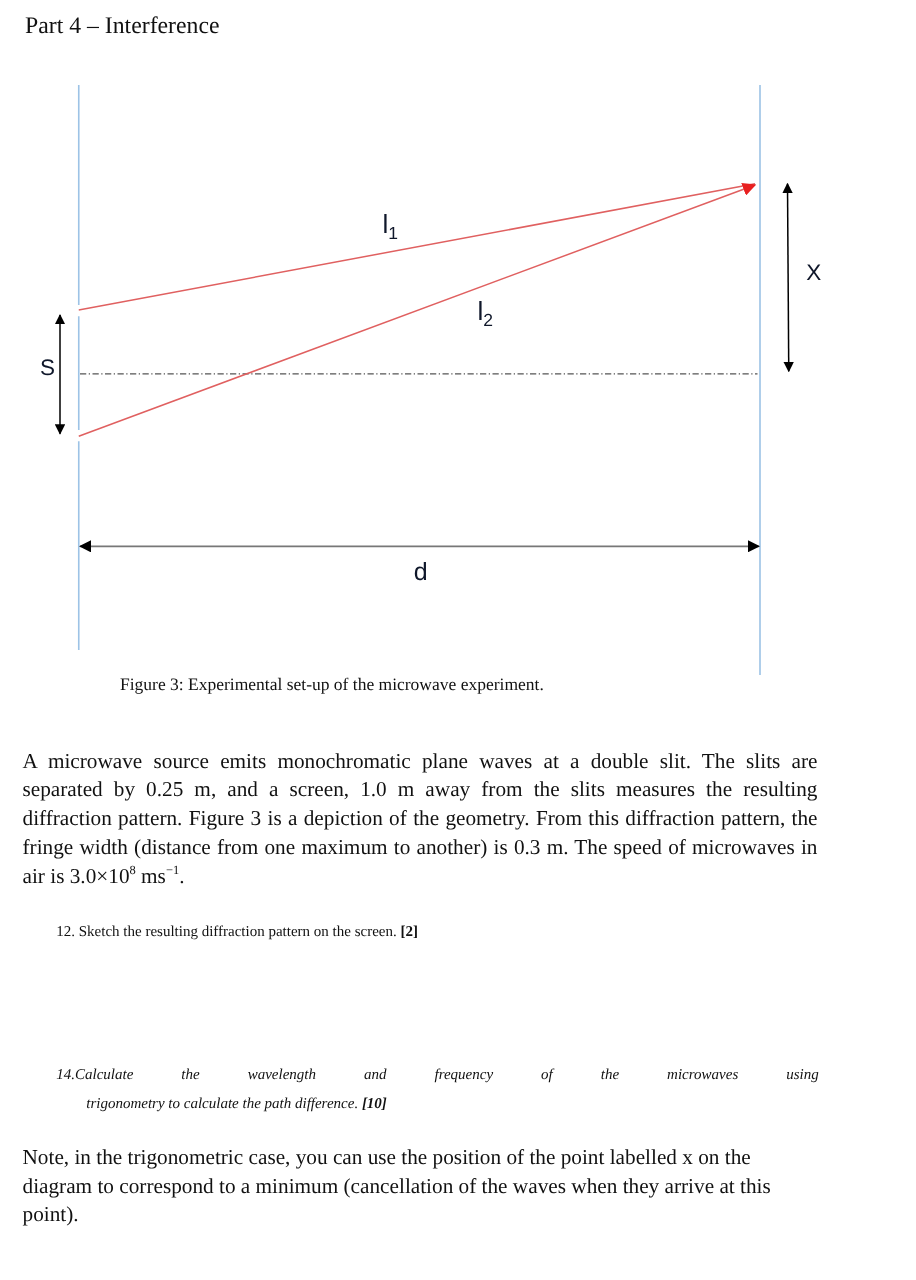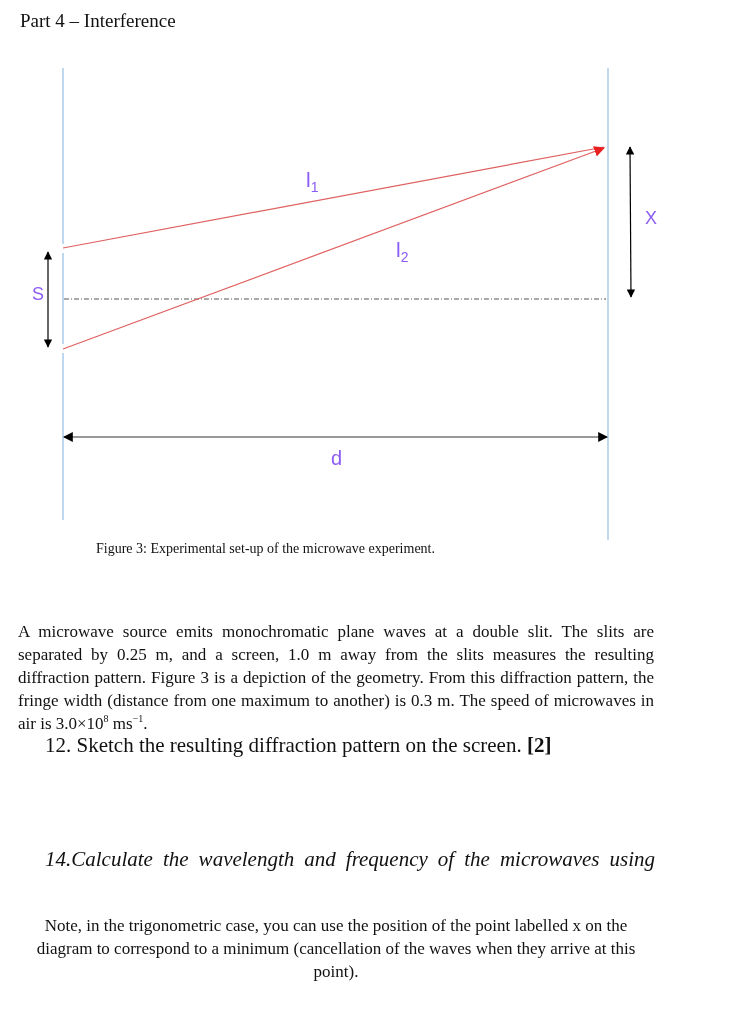--- a/index.html
+++ b/index.html
@@ -1,23 +1,23 @@
 <!DOCTYPE html>
 <html><head>
 <meta charset="utf-8">
 <style>
   html, body { margin: 0; padding: 0; background: #ffffff; }
   body { width: 733px; height: 1024px; position: relative; overflow: hidden;
          font-family: "Liberation Serif", serif; color: #111; }
   .title { position: absolute; left: 20px; top: 10px; font-size: 19px; }
   .figure { position: absolute; left: 0; top: 0; width: 733px; height: 560px; }
-  .fig-label { position: absolute; font-family: "Liberation Sans", "DejaVu Sans", sans-serif; color: #8b5cf6; }
+  .fig-label { position: absolute; font-family: "Liberation Sans", "DejaVu Sans", sans-serif; color: #0f172a; }
   .caption { position: absolute; left: 96px; top: 541px; font-size: 14px; }
   .para { position: absolute; left: 18px; width: 636px; font-size: 17px; line-height: 23px; text-align: justify; }
-  .q { position: absolute; left: 45px; width: 610px; font-size: 21px; line-height: 23px; text-align: justify; }
+  .q { position: absolute; left: 45px; width: 610px; font-size: 12px; line-height: 23px; text-align: justify; }
   .q .cont { display: block; padding-left: 24px; text-align: left; }
   .q .first { display: block; text-align: justify; text-align-last: justify; }
   .marks { font-weight: bold; }
   sup { font-size: 10px; line-height: 0; }
 </style>
 </head>
 <body>
 
 <div class="title">Part 4 – Interference</div>
 
@@ -48,40 +48,41 @@
     <line x1="48" y1="252" x2="48" y2="347" stroke="#000" stroke-width="1.2" marker-start="url(#blk)" marker-end="url(#blk)"></line>
 
     <line x1="630" y1="147" x2="631" y2="297" stroke="#000" stroke-width="1.2" marker-start="url(#blk)" marker-end="url(#blk)"></line>
 
     <line x1="64" y1="437" x2="607" y2="437" stroke="#777" stroke-width="1.4" marker-start="url(#blk)" marker-end="url(#blk)"></line>
   </svg>
 
   <div class="fig-label" style="left:306px; top:168px; font-size:21px;">
     <span>l</span><sub style="font-size:14px;">1</sub>
   </div>
-  <div class="fig-label" style="left:396px; top:238px; font-size:21px;">
+  <div class="fig-label" style="left:382px; top:238px; font-size:21px;">
     <span>l</span><sub style="font-size:14px;">2</sub>
   </div>
   <div class="fig-label" style="left:32px; top:284px; font-size:18px;">S</div>
   <div class="fig-label" style="left:645px; top:208px; font-size:18px;">X</div>
   <div class="fig-label" style="left:331px; top:447px; font-size:20px;">d</div>
 </div>
 
 <div class="caption">Figure 3: Experimental set-up of the microwave experiment.</div>
 
-<div class="para" style="top:620px;">
+<div class="para" style="top:597px;">
   <span>A microwave source emits monochromatic plane waves at a double slit. The slits are separated by 0.25 m, and a screen, 1.0 m away from the slits measures the resulting diffraction pattern. Figure 3 is a depiction of the geometry. From this diffraction pattern, the fringe width (distance from one maximum to another) is 0.3 m. The speed of microwaves in air is 3.0×10</span><sup>8</sup><span> ms</span><sup>−1</sup><span>.</span>
 </div>
 
 <div class="q" style="top:734px;">
   <span>12.</span>
   <span>Sketch the resulting diffraction pattern on the screen.</span>
   <span class="marks">[2]</span>
 </div>
 
 <div class="q" style="top:779px;">
 </div>
 
 <div class="q" style="top:848px;font-style:italic;">
   <span class="first"><span>14.</span><span>Calculate the wavelength and frequency of the microwaves using</span></span>
+  <span class="cont"><span>trigonometry to calculate the path difference.</span> <span class="marks">[10]</span></span>
 </div>
 
-<div class="para" style="top:914px; text-align:center;">Note, in the trigonometric case, you can use the position of the point labelled x on the diagram to correspond to a minimum (cancellation of the waves when they arrive at this point).</div>
+<div class="para" style="top:914px; text-align:left;">Note, in the trigonometric case, you can use the position of the point labelled x on the diagram to correspond to a minimum (cancellation of the waves when they arrive at this point).</div>
 
 </body></html>

